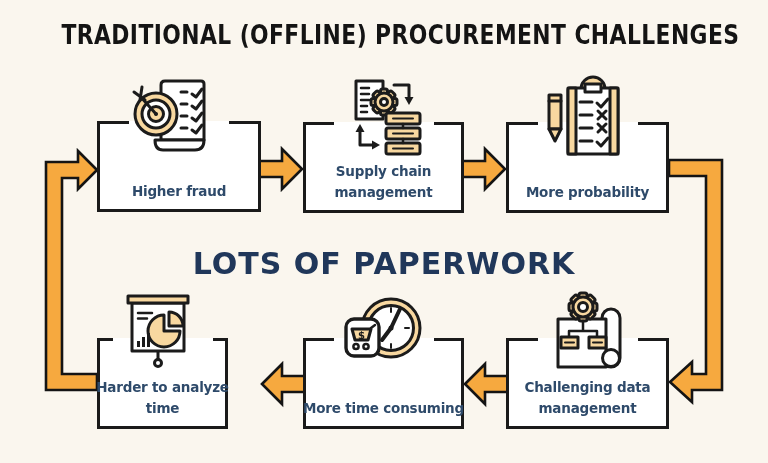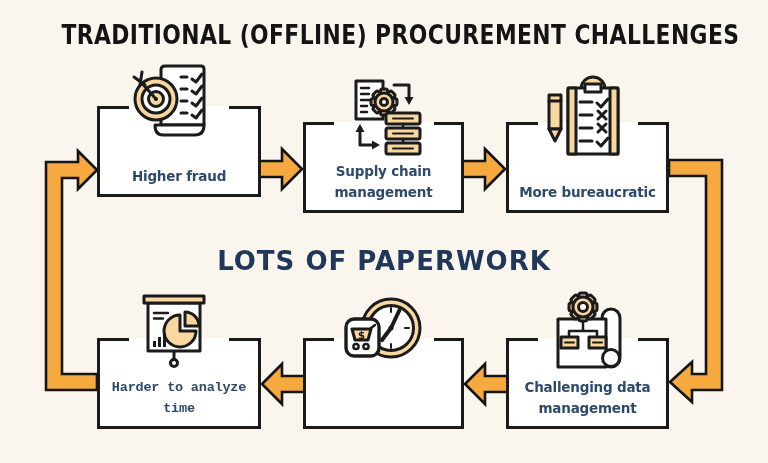--- a/index.html
+++ b/index.html
@@ -9,41 +9,41 @@
     font-family:"DejaVu Sans","Liberation Sans",sans-serif;
   }
   .title{
     position:absolute;top:20px;left:0;right:0;text-align:center;
     font-size:26px;font-weight:bold;color:#141414;
     letter-spacing:.5px;white-space:nowrap;
     transform:scaleX(.84);
   }
   .headline{
     position:absolute;top:246px;left:0;right:0;text-align:center;
-    font-size:26px;font-weight:bold;color:#20375A;letter-spacing:1px;
+    font-size:30px;font-weight:bold;color:#20375A;letter-spacing:1px;
     white-space:nowrap;
   }
   .box{
     position:absolute;background:#fff;border:3px solid #1a1a1a;border-top-color:transparent;
     box-sizing:border-box;display:flex;flex-direction:column;justify-content:flex-end;
     align-items:center;padding-bottom:7px;z-index:2;
   }
   .tseg{position:absolute;top:-3px;height:3px;background:#1a1a1a;}
   .tseg.l{left:-3px;width:calc(50% - 47px);}
   .tseg.r{right:-3px;width:calc(50% - 47px);}
   .label{
     font-size:13.5px;font-weight:bold;color:#2E4A6A;line-height:21px;
     text-align:center;white-space:nowrap;letter-spacing:-.2px;
   }
   .iconwrap{position:absolute;top:-50px;left:50%;transform:translateX(-50%);
     width:100px;height:92px;z-index:3;}
-  .pos-1{left:97px;top:106px;width:164px;height:91px;}
+  .pos-1{left:97px;top:121px;width:164px;height:91px;}
   .pos-2{left:303px;top:122px;width:161px;height:91px;}
   .pos-3{left:506px;top:122px;width:163px;height:91px;}
-  .pos-4{left:97px;top:338px;width:164px;height:91px;font-family:Liberation Mono, monospace;}
+  .pos-4{left:97px;top:338px;width:131px;height:91px;}
   .pos-5{left:303px;top:338px;width:161px;height:91px;}
   .pos-6{left:506px;top:338px;width:163px;height:91px;}
   .overlay{position:absolute;left:0;top:0;width:768px;height:463px;z-index:1;}
 </style>
 </head>
 <body>
 
 <div class="canvas">
 
   <div class="title">TRADITIONAL (OFFLINE) PROCUREMENT CHALLENGES</div>
@@ -141,21 +141,21 @@
             <path d="M59 28 l4 4 l7 -8"></path>
           <path d="M42 40 h12"></path>
             <path d="M60 36 l8 8 M68 36 l-8 8"></path>
           <path d="M42 53 h12"></path>
             <path d="M60 49 l8 8 M68 49 l-8 8"></path>
           <path d="M42 66 h12"></path>
             <path d="M59 67 l4 4 l7 -8"></path>
         </g>
       </svg>
     </div>
-    <div class="label">More bureaucratic</div>
+    <div class="label">More probability</div>
   </div>
 
   <div class="box pos-4">
     <span class="tseg l"></span>
     <span class="tseg r"></span>
     <div class="iconwrap">
       <svg viewBox="0 0 100 92" width="100" height="92">
         <g stroke="#1b1b1b" stroke-width="3" fill="none" stroke-linecap="round" stroke-linejoin="round">
           <path d="M45 60 v9"></path>
           <circle cx="45" cy="72" r="3.5" fill="#fff"></circle>
@@ -190,20 +190,21 @@
           <circle cx="57" cy="37" r="2.5" fill="#1b1b1b" stroke="none"></circle>
           <rect x="12" y="28" width="33" height="37" rx="8" fill="#fff" stroke-width="3.4"></rect>
           <path d="M37 37 l4 -3" stroke-width="2.5"></path>
           <path d="M18 38 h19 l-3 11 h-13 z" fill="#F8D8A0"></path>
           <text x="27.5" y="47.5" font-size="10" font-weight="bold" text-anchor="middle" fill="#1b1b1b" stroke="none" font-family="DejaVu Sans, sans-serif">$</text>
           <circle cx="22" cy="55.5" r="2.6" fill="#fff" stroke-width="2.5"></circle>
           <circle cx="32" cy="55.5" r="2.6" fill="#fff" stroke-width="2.5"></circle>
         </g>
       </svg>
     </div>
+    <div class="label">More time consuming</div>
     <div class="label"></div>
   </div>
 
   <div class="box pos-6">
     <span class="tseg l"></span>
     <span class="tseg r"></span>
     <div class="iconwrap">
       <svg viewBox="0 0 100 92" width="100" height="92">
         <g stroke="#1b1b1b" stroke-width="3" fill="none" stroke-linecap="round" stroke-linejoin="round">
           <rect x="64" y="18" width="18" height="58" rx="9" fill="#fff"></rect>

